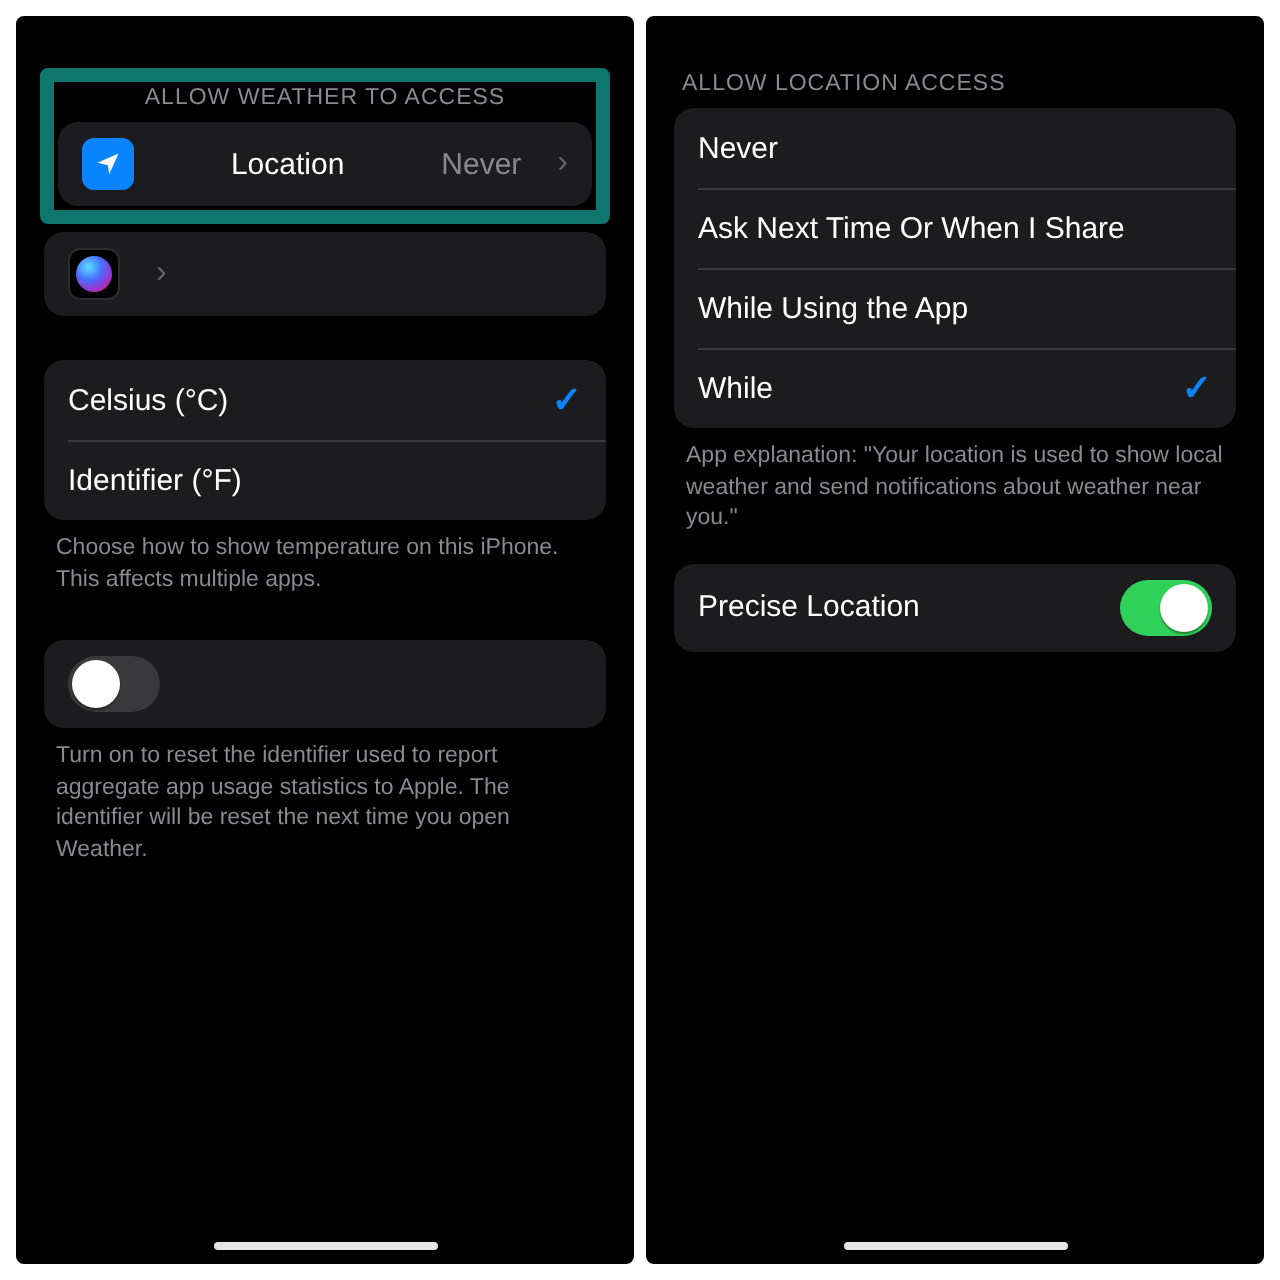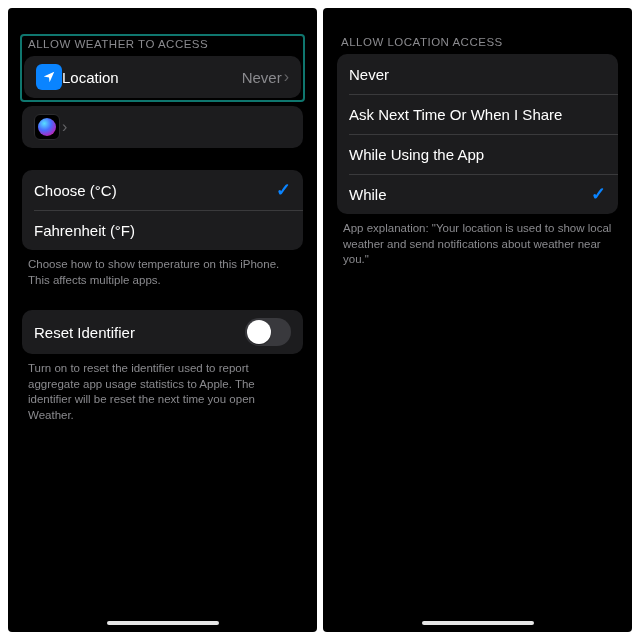--- a/index.html
+++ b/index.html
@@ -40,21 +40,21 @@
   .group {
     border-radius: 10px;
     overflow: hidden;
     background: #1c1c1e;
   }
   .row {
     display: flex;
     align-items: center;
     min-height: 40px;
     padding: 8px 12px;
-    gap: 0;
+    gap: 16px;
     position: relative;
   }
   .row + .row::before {
     content: "";
     position: absolute;
     left: 12px;
     right: 0;
     top: 0;
     height: 1px;
     background: #3a3a3c;
@@ -118,24 +118,25 @@
     border-radius: 50%;
     background: #fff;
     top: 2px;
     box-shadow: 0 1px 1px rgba(0,0,0,0.4);
   }
   .toggle.off { background: #39393d; }
   .toggle.off .knob { left: 2px; }
   .toggle.on { background: #30d158; }
   .toggle.on .knob { right: 2px; }
   .highlight-box {
-    border: 2px solid #0f766e;
+    border: 7px solid #0f766e;
     border-radius: 4px;
     padding: 2px;
     margin: -2px;
+    text-align: center;
   }
   .highlight-inner {
     
   }
   .home-indicator {
     position: absolute;
     bottom: 7px;
     left: 50%;
     transform: translateX(-50%);
     width: 112px;
@@ -178,34 +179,33 @@
             <div class="siri-orb"></div>
           </div>
           <div class="chevron">›</div>
         </div>
       </div>
 
       <div class="spacer"></div>
 
       <div class="group">
         <div class="row">
-          <div class="label">Choose (°C)</div>
+          <div class="label">Celsius (°C)</div>
           <div class="check">✓</div>
         </div>
         <div class="row">
-          <div class="label">Fahrenheit (°F)</div>
+          <div class="label">Identifier (°F)</div>
         </div>
       </div>
       <div class="footer-note">Choose how to show temperature on this iPhone. This affects multiple apps.</div>
 
       <div class="spacer"></div>
 
       <div class="group">
         <div class="row">
-          <div class="label">Reset Identifier</div>
           <div class="toggle off">
             <div class="knob"></div>
           </div>
         </div>
       </div>
       <div class="footer-note">Turn on to reset the identifier used to report aggregate app usage statistics to Apple. The identifier will be reset the next time you open Weather.</div>
 
     </div>
     <div class="home-indicator"></div>
   </div>
@@ -226,18 +226,26 @@
         </div>
         <div class="row">
           <div class="label">While</div>
           <div class="check">✓</div>
         </div>
       </div>
       <div class="footer-note">App explanation: "Your location is used to show local weather and send notifications about weather near you."</div>
 
       <div class="spacer-sm"></div>
 
+      <div class="group">
+        <div class="row">
+          <div class="label">Precise Location</div>
+          <div class="toggle on">
+            <div class="knob"></div>
+          </div>
+        </div>
+      </div>
 
     </div>
     <div class="home-indicator"></div>
   </div>
 
 </div>
 
 </body></html>

